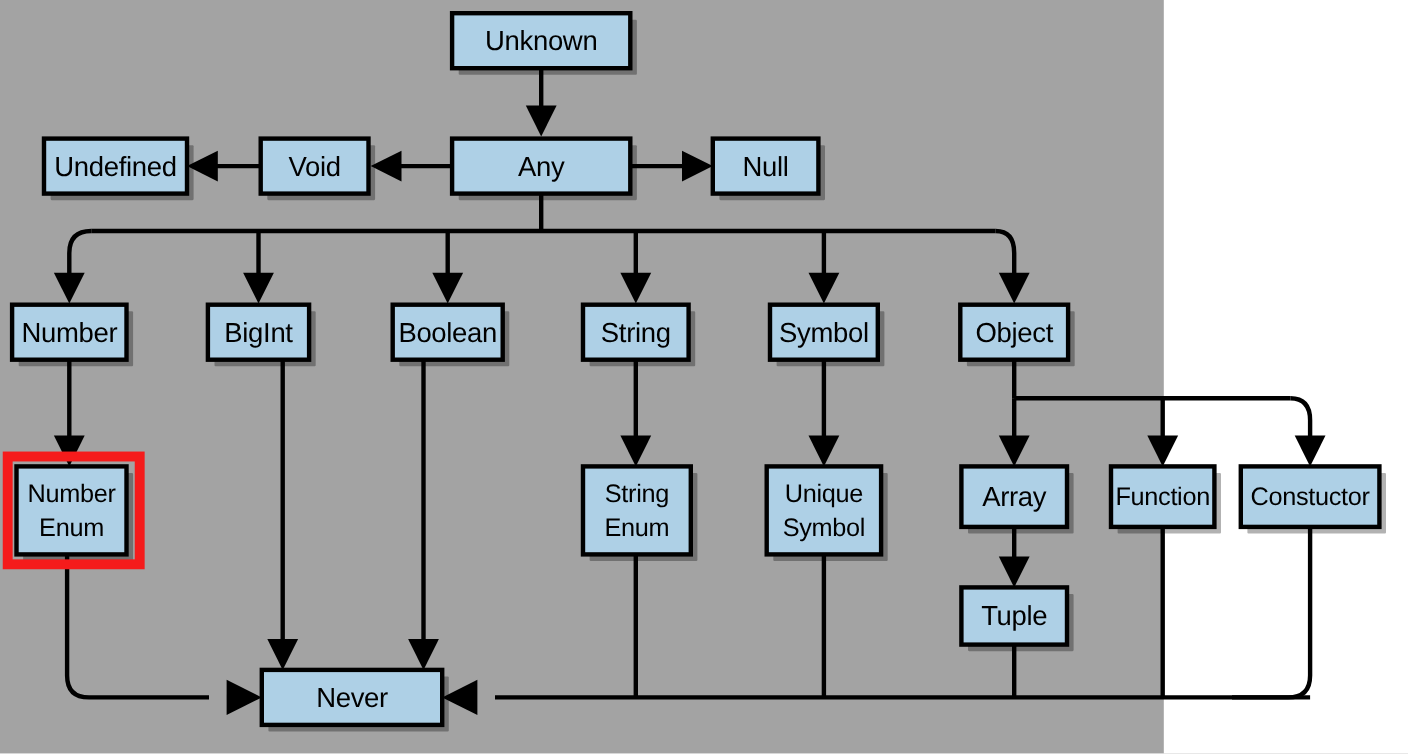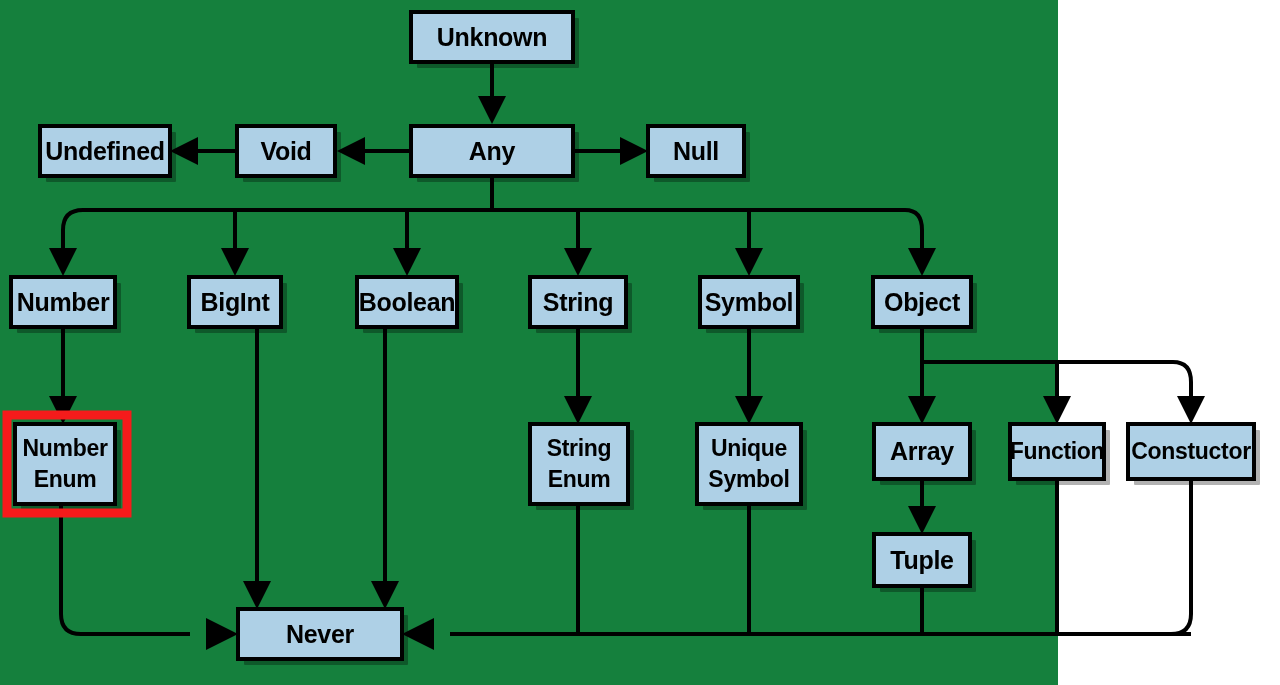--- a/index.html
+++ b/index.html
@@ -10,22 +10,21 @@
   body {
     width: 1280px;
     height: 685px;
     font-family: "Liberation Sans", sans-serif;
     overflow: hidden;
   }
   #diagram-root {
     position: relative;
     width: 1058px;
     height: 685px;
-    background: #15803d;
-    font-weight: bold;
+    background: #a3a3a3;
   }
   svg#type-hierarchy {
     display: block;
     width: 1280px;
     height: 685px;
   }
   .node-box {
     fill: #aed0e6;
     stroke: #000000;
     stroke-width: 4;

